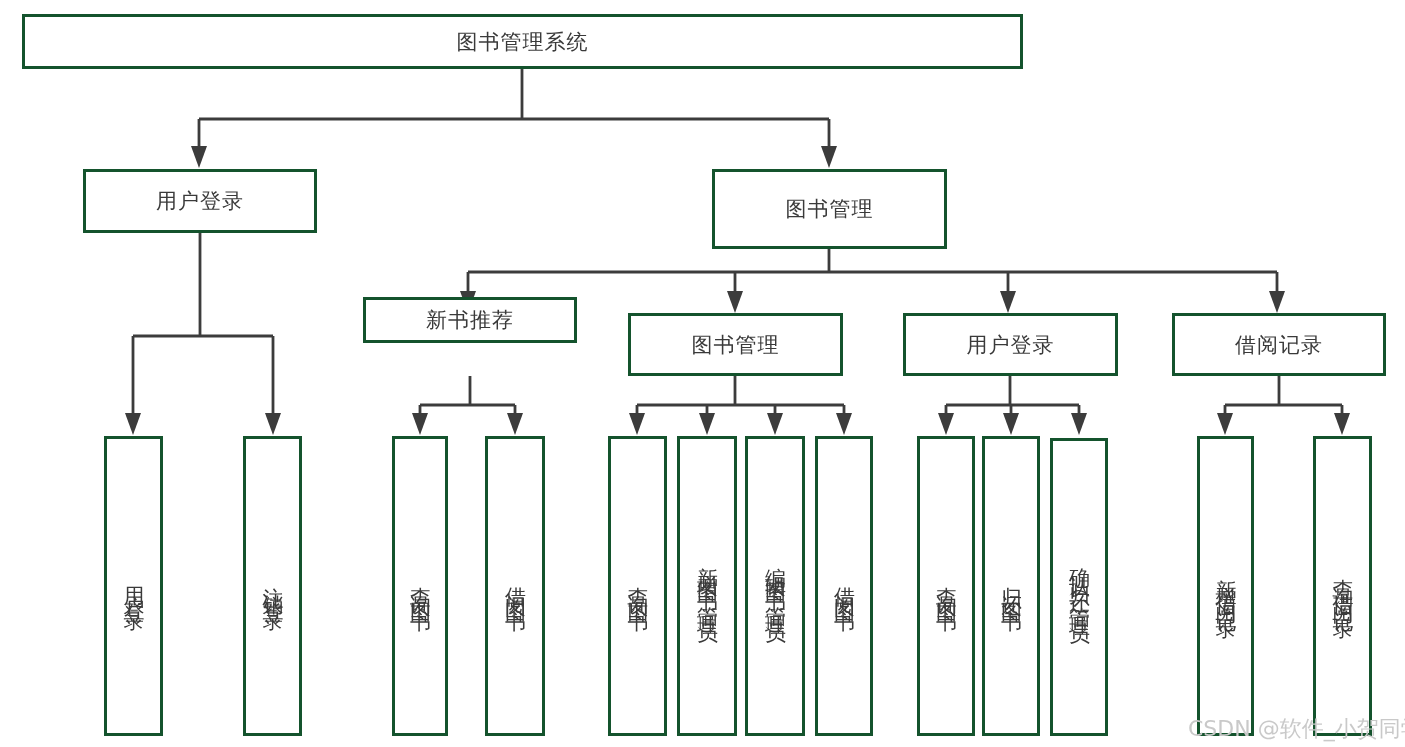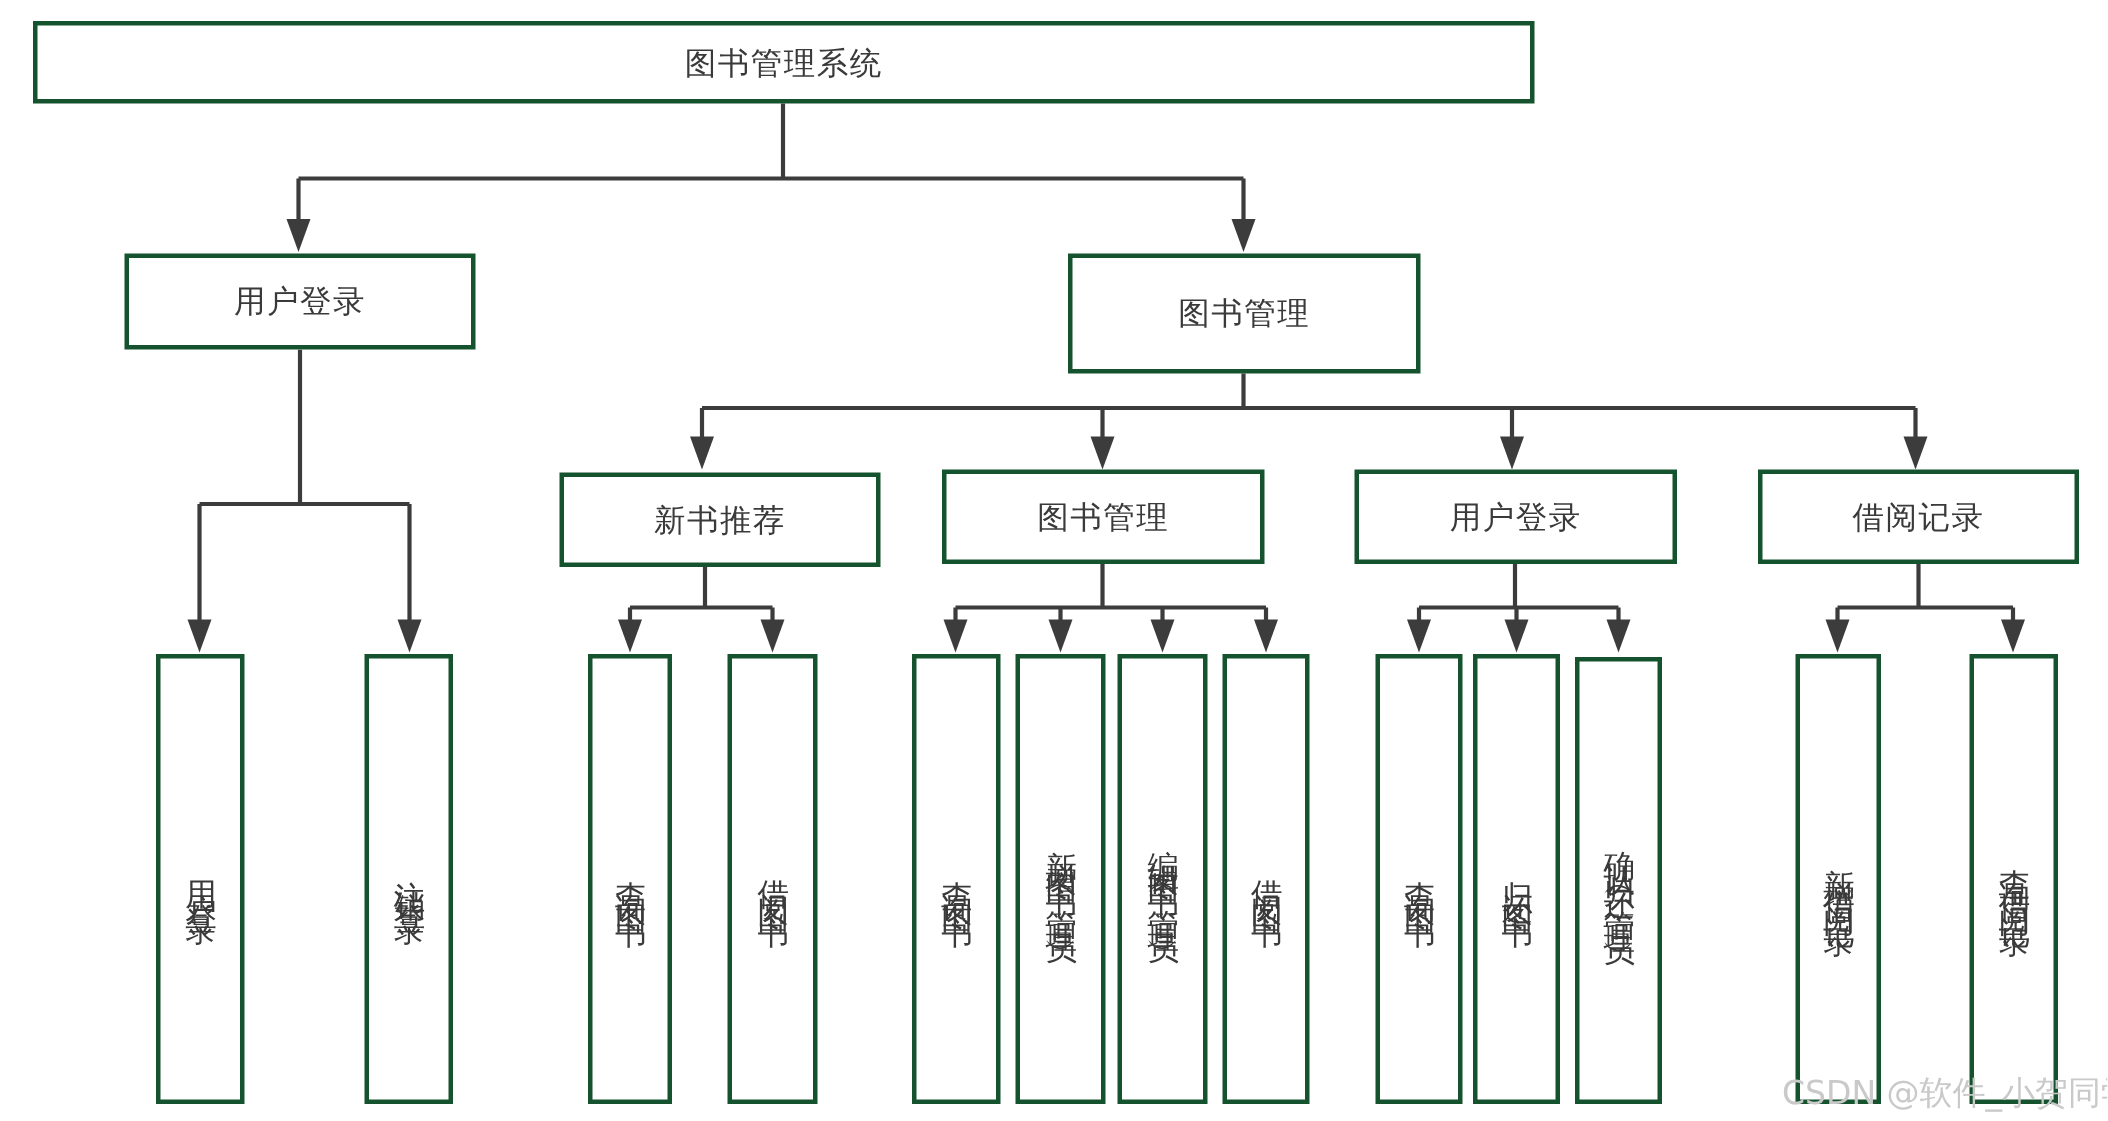--- a/index.html
+++ b/index.html
@@ -119,21 +119,21 @@
       <path d="M1217,413 h16 L1225,435 Z"></path>
       <path d="M1334,413 h16 L1342,435 Z"></path>
     </g>
   </svg>
 
   <div class="node hbox" style="left:22px; top:14px; width:1001px; height:55px;">图书管理系统</div>
 
   <div class="node hbox" style="left:83px; top:169px; width:234px; height:64px;">用户登录</div>
   <div class="node hbox" style="left:712px; top:169px; width:235px; height:80px;">图书管理</div>
 
-  <div class="node hbox" style="left:363px; top:315px; width:214px; height:63px;margin-left:10px;">新书推荐</div>
+  <div class="node hbox" style="left:363px; top:297px; width:214px; height:46px;">新书推荐</div>
   <div class="node hbox" style="left:628px; top:313px; width:215px; height:63px;">图书管理</div>
   <div class="node hbox" style="left:903px; top:313px; width:215px; height:63px;">用户登录</div>
   <div class="node hbox" style="left:1172px; top:313px; width:214px; height:63px;">借阅记录</div>
 
   <div class="node vbox" style="left:104px; top:436px; width:59px; height:300px;">
       <span>用户登录</span>
     </div>
   <div class="node vbox" style="left:243px; top:436px; width:59px; height:300px;">
       <span>注销登录</span>
     </div>

